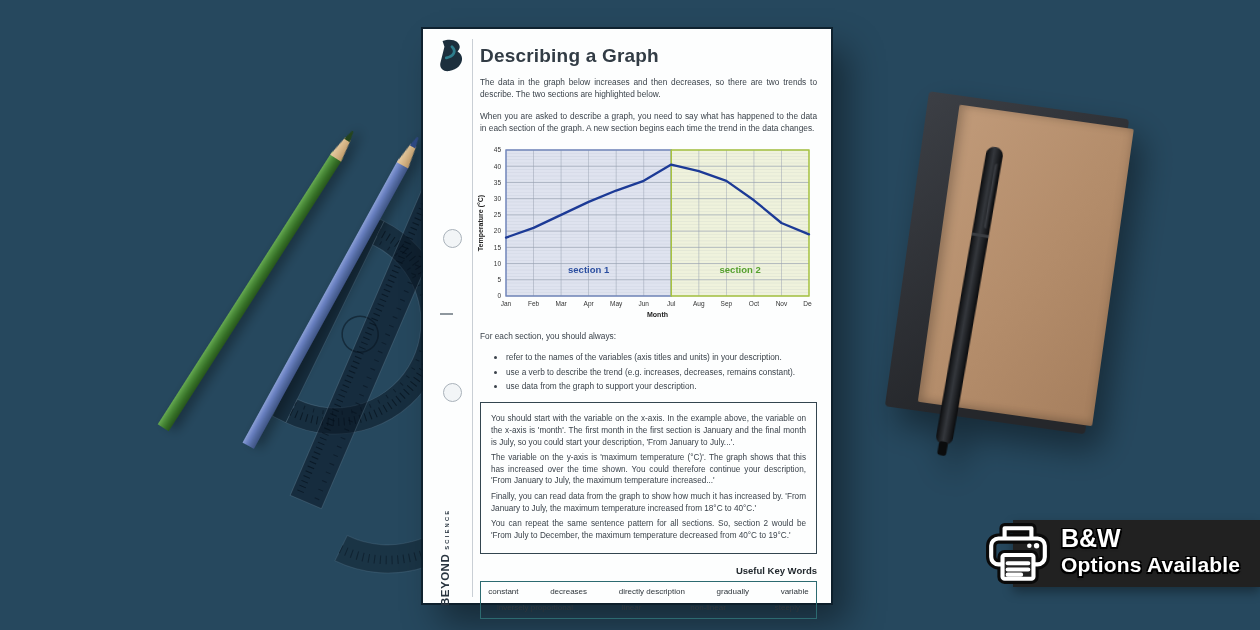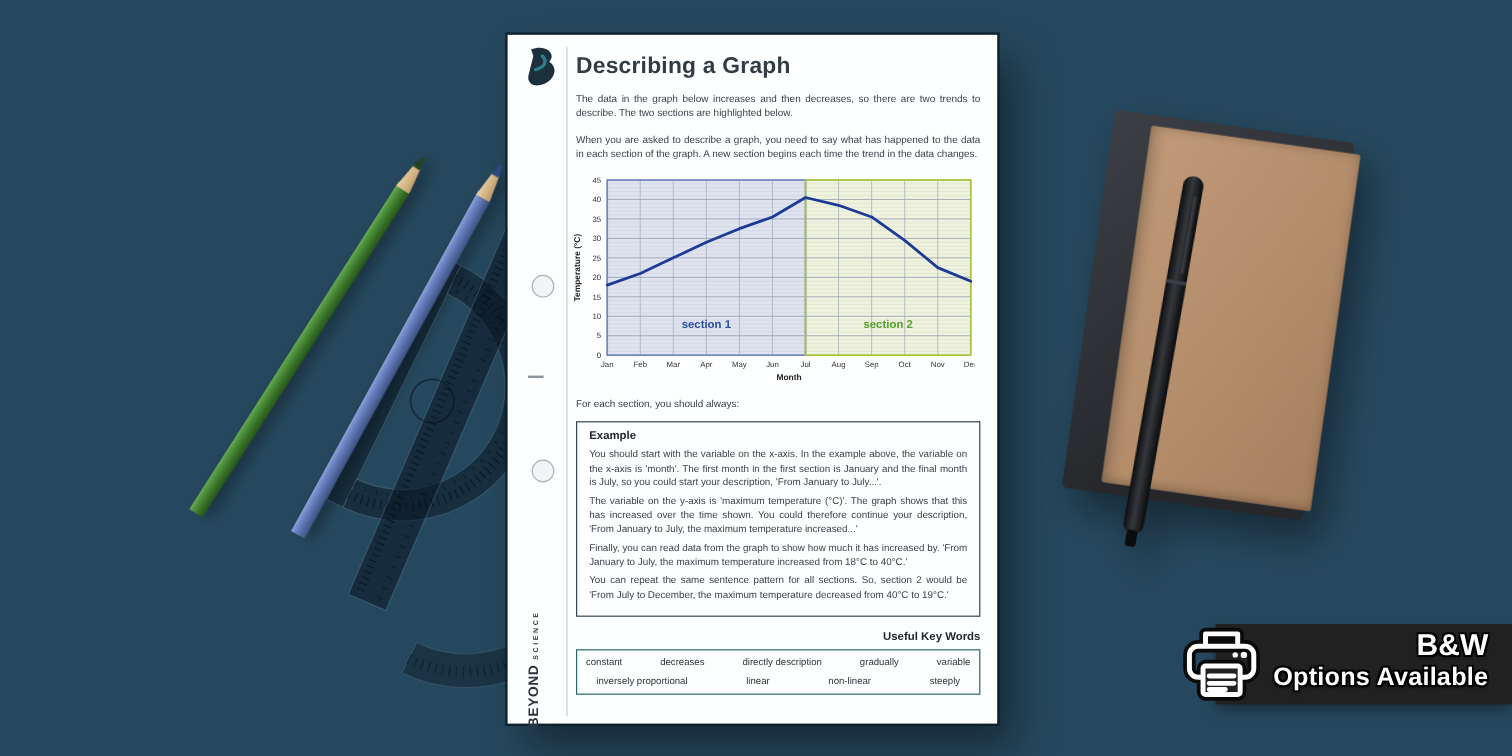--- a/index.html
+++ b/index.html
@@ -68,21 +68,21 @@
   ul.instr li{font-size:8.3px;line-height:1.45;margin:2.5px 0;}
   .example-box{border:1.3px solid #33454f;padding:6px 10px 7px;margin:2px 0 11px;}
   .ex-title{font-size:9.5px;font-weight:bold;color:#22292e;margin-bottom:3px;}
   .example-box p{margin:4px 0;font-size:8.2px;line-height:1.42;text-align:justify;}
   .kw-title{font-size:9.5px;font-weight:bold;color:#22292e;margin:0 0 5px;text-align:right;}
   .kw-table{border:1.6px solid #2c6a70;padding:2px 6px;}
   .kw-row{display:flex;justify-content:space-around;padding:3.5px 0;font-size:8px;color:#2e353b;gap:29px;}
 
   
   .badge{position:absolute;left:1013px;top:520px;width:247px;height:67px;background:#212121;
-    z-index:5;box-shadow:0 5px 10px rgba(0,0,0,.35);text-align:right;}
+    z-index:5;box-shadow:0 5px 10px rgba(0,0,0,.35);}
   .badge .printer{position:absolute;left:-28px;top:1px;}
   .badge-text{position:absolute;left:48px;top:4px;color:#fff;
     text-shadow:-1.5px -1.5px 0 #000,1.5px -1.5px 0 #000,-1.5px 1.5px 0 #000,1.5px 1.5px 0 #000,0 2px 3px rgba(0,0,0,.5);}
   .badge-text .l1{font-size:25px;font-weight:bold;line-height:1.15;}
   .badge-text .l2{font-size:21px;font-weight:600;letter-spacing:.2px;}
 </style>
 </head>
 <body>
 
 <div class="stage">
@@ -230,22 +230,26 @@
             <text x="199.27272727272728" y="162" font-size="6.5" fill="#333" text-anchor="middle">Jul</text>
             <text x="226.8181818181818" y="162" font-size="6.5" fill="#333" text-anchor="middle">Aug</text>
             <text x="254.36363636363637" y="162" font-size="6.5" fill="#333" text-anchor="middle">Sep</text>
             <text x="281.9090909090909" y="162" font-size="6.5" fill="#333" text-anchor="middle">Oct</text>
             <text x="309.45454545454544" y="162" font-size="6.5" fill="#333" text-anchor="middle">Nov</text>
             <text x="337" y="162" font-size="6.5" fill="#333" text-anchor="middle">Dec</text>
             <text x="185.5" y="173" font-size="7" font-weight="bold" fill="#222" text-anchor="middle">Month</text>
             <text transform="translate(11 79) rotate(-90)" font-size="7" font-weight="bold" fill="#222" text-anchor="middle">Temperature (°C)</text>
           </svg></div>
       <p class="body lead-line">For each section, you should always:</p>
+      <ul class="instr" id="bullets">
+          <li>refer to the names of the variables (axis titles and units) in your description.</li>
+          <li>use a verb to describe the trend (e.g. increases, decreases, remains constant).</li>
+          <li>use data from the graph to support your description.</li>
+        </ul>
       <div class="example-box">
-        <div class="ex-title">Example</div>
         <div id="ex-paras">
             <p>You should start with the variable on the x-axis. In the example above, the variable on the x-axis is 'month'. The first month in the first section is January and the final month is July, so you could start your description, 'From January to July...'.</p>
             <p>The variable on the y-axis is 'maximum temperature (°C)'. The graph shows that this has increased over the time shown. You could therefore continue your description, 'From January to July, the maximum temperature increased...'</p>
             <p>Finally, you can read data from the graph to show how much it has increased by. 'From January to July, the maximum temperature increased from 18°C to 40°C.'</p>
             <p>You can repeat the same sentence pattern for all sections. So, section 2 would be 'From July to December, the maximum temperature decreased from 40°C to 19°C.'</p>
           </div>
       </div>
       <div class="kw-title">Useful Key Words</div>
       <div class="kw-table" id="kw-table">
           <div class="kw-row">

